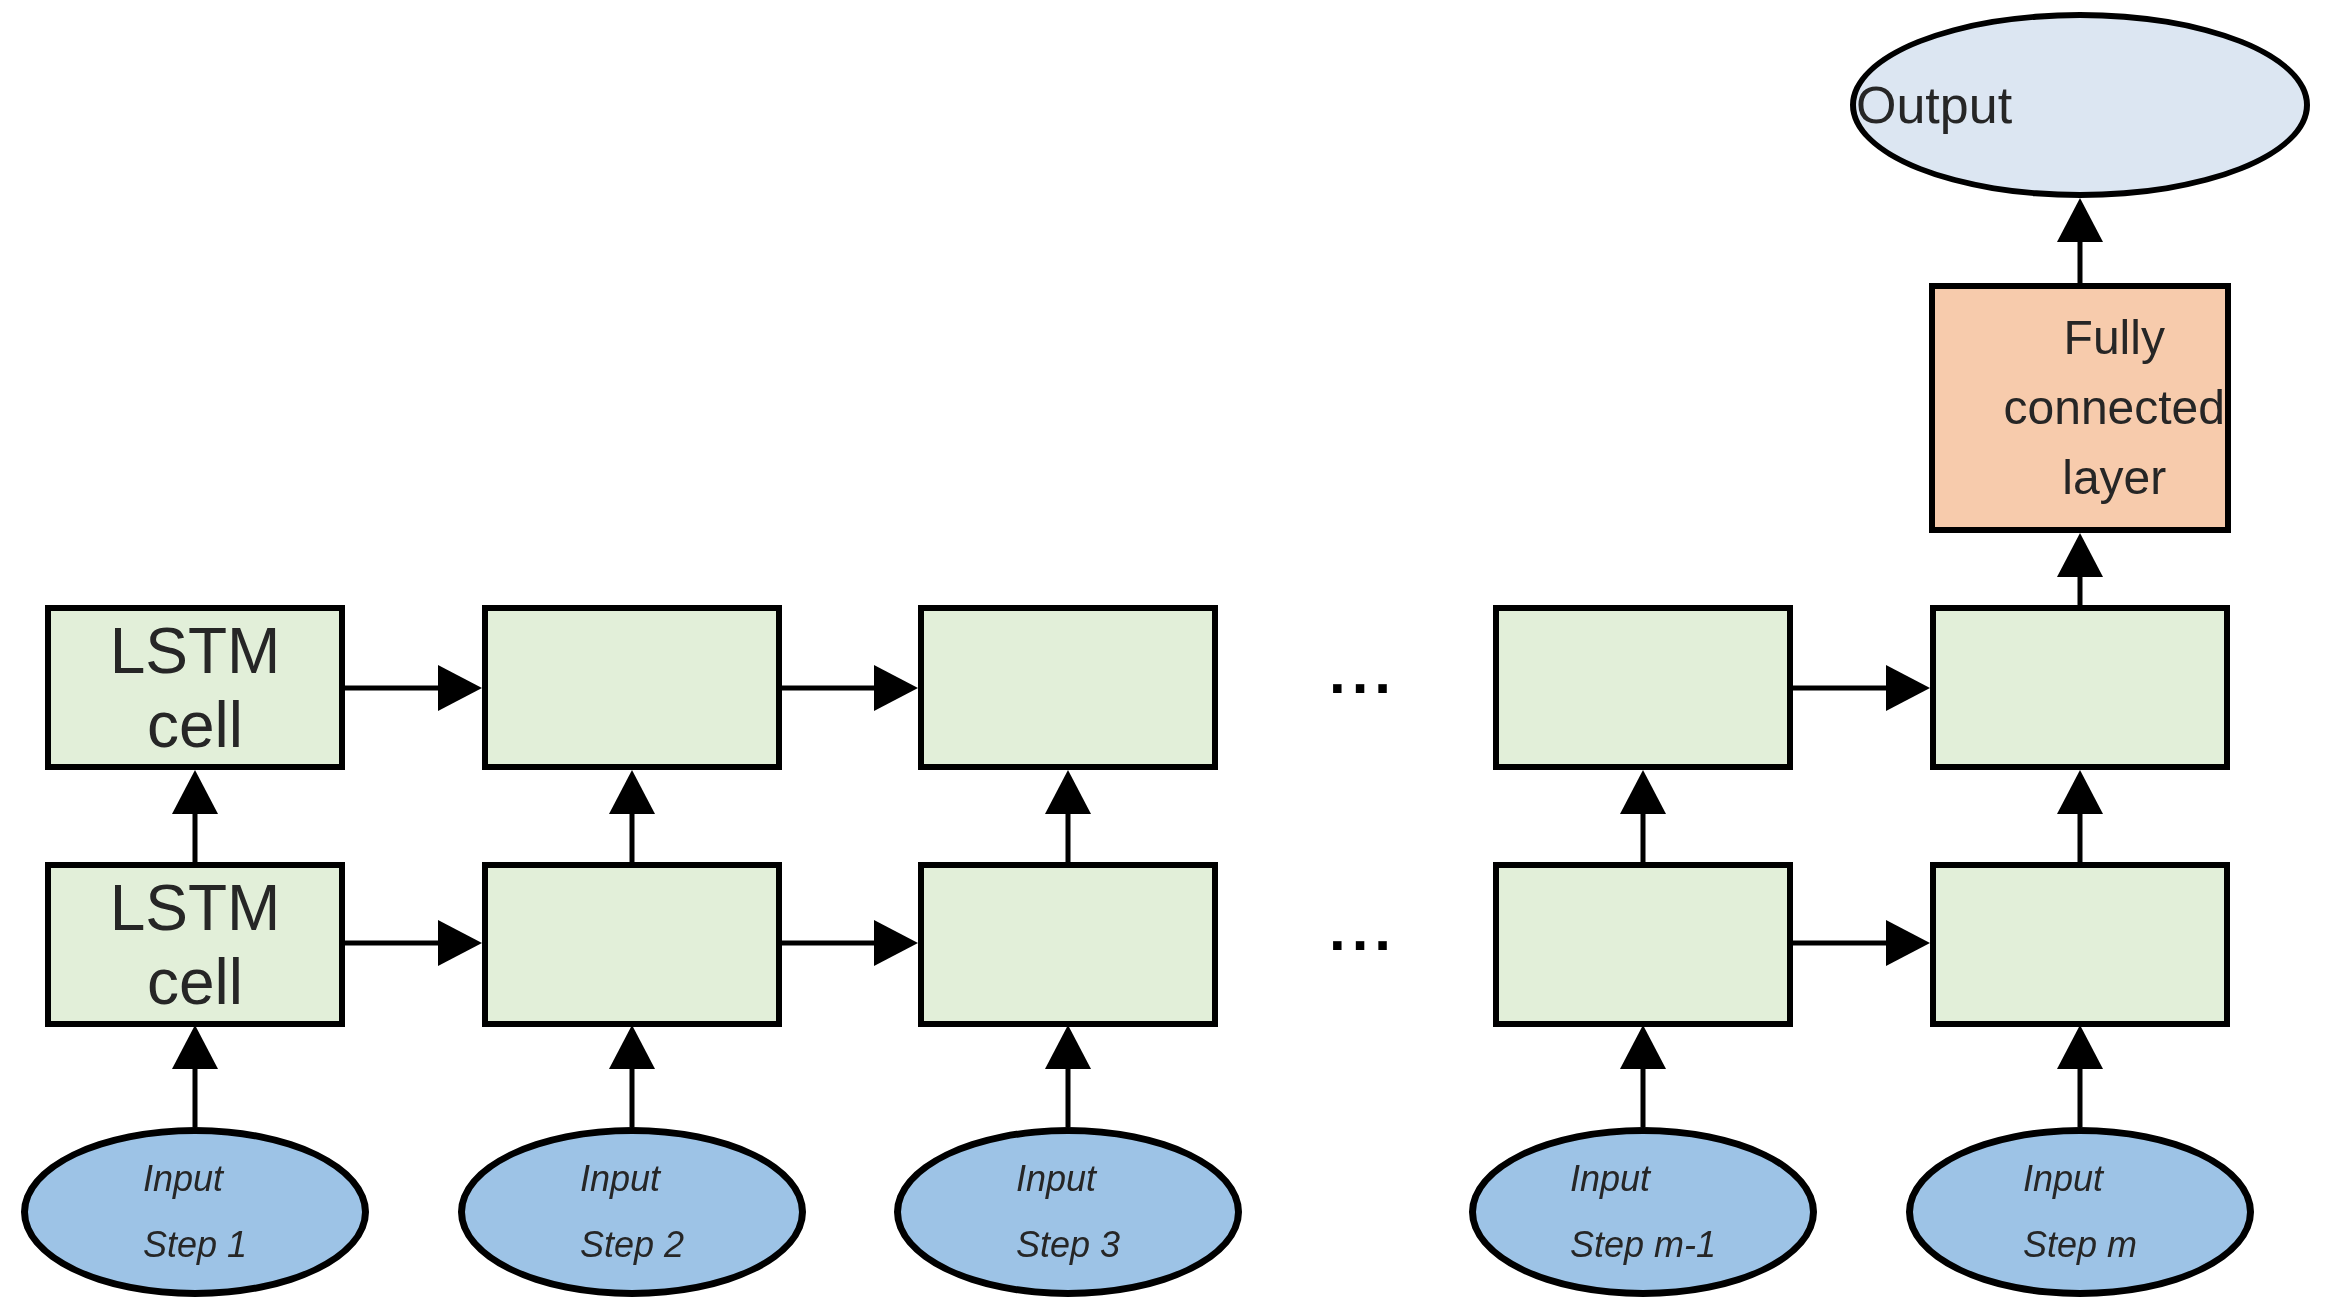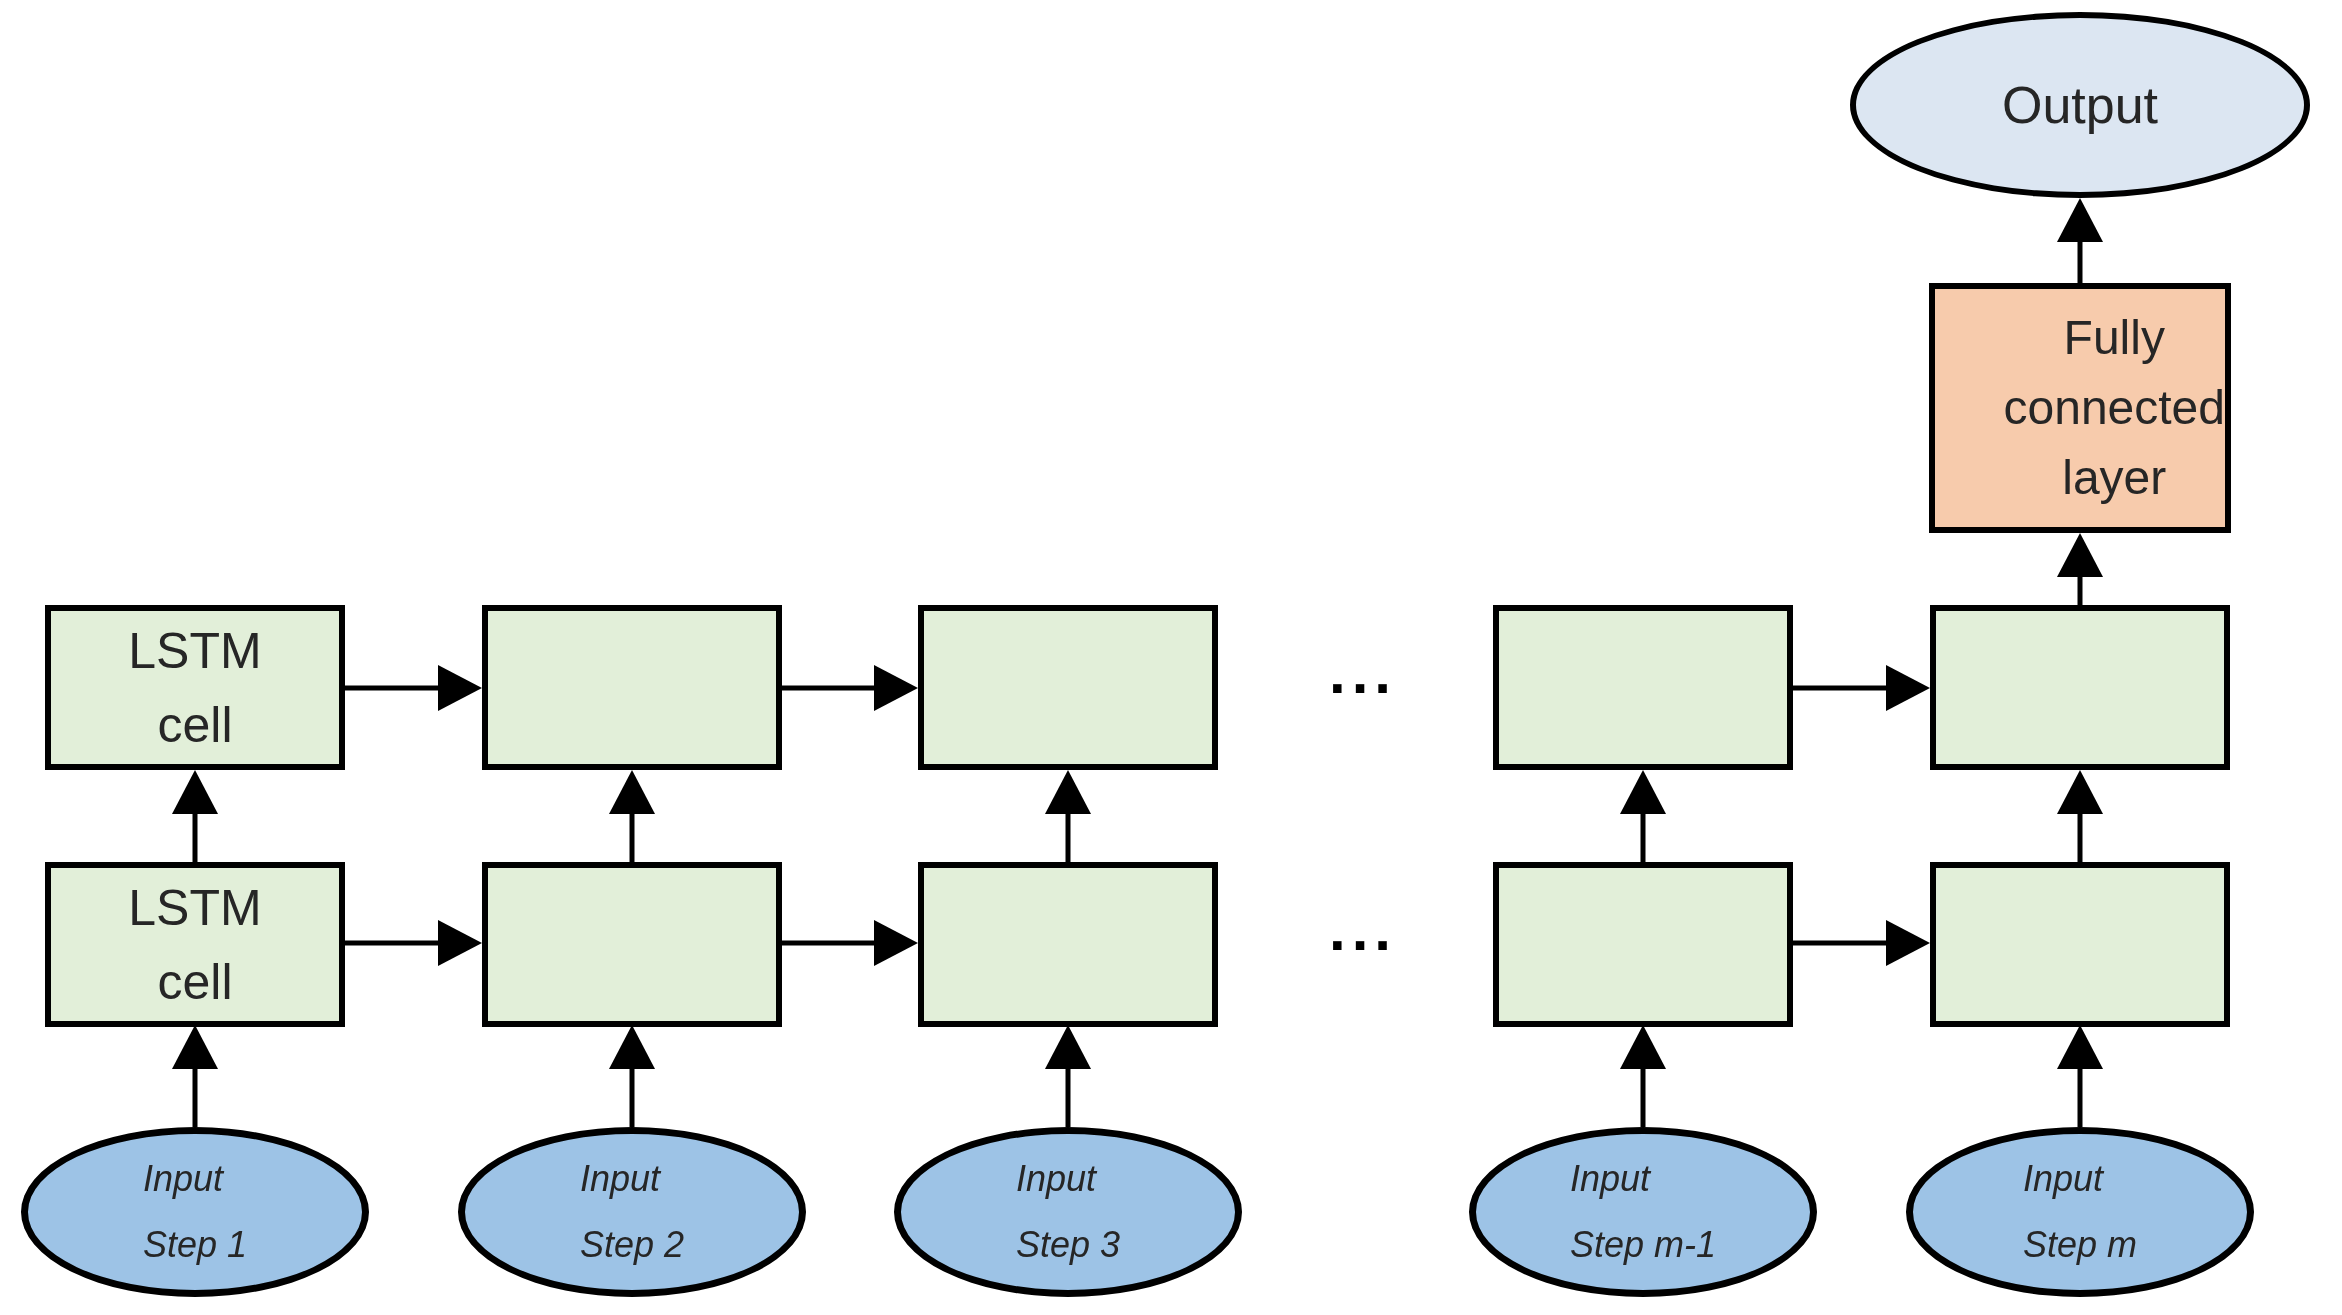--- a/index.html
+++ b/index.html
@@ -18,21 +18,21 @@
     width: 300px;
     height: 165px;
     box-sizing: border-box;
     background: var(--cell-fill, #e2efd9);
     border: 6px solid var(--stroke, #000);
     display: flex;
     align-items: center;
     justify-content: center;
   }
   .cell-label {
-    font-size: 50px;
+    font-size: 64px;
     line-height: 74px;
     color: var(--text, #262626);
     text-align: center;
     white-space: pre-line;
   }
 
   
   .input-ellipse {
     position: absolute;
     top: 1127px;
@@ -61,21 +61,20 @@
     left: 1850px;
     top: 12px;
     width: 460px;
     height: 186px;
     box-sizing: border-box;
     background: var(--output-fill, #dce6f2);
     border: 6px solid var(--stroke, #000);
     border-radius: 50%;
     display: flex;
     align-items: center;
-    justify-content: center;
   }
   .output-label {
     font-size: 52px;
     color: var(--text, #262626);
     text-align: center;
   }
 
   
   .fc-box {
     position: absolute;

